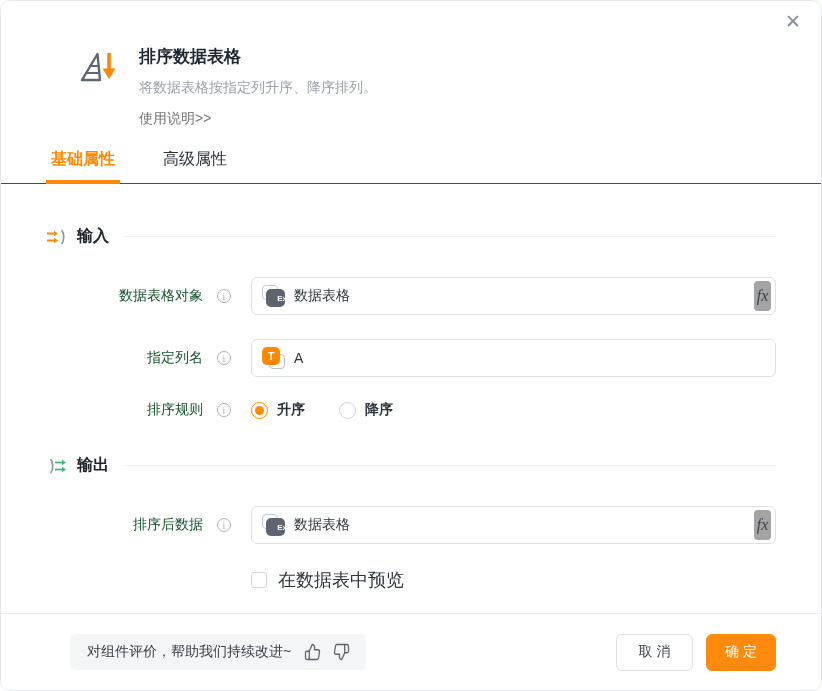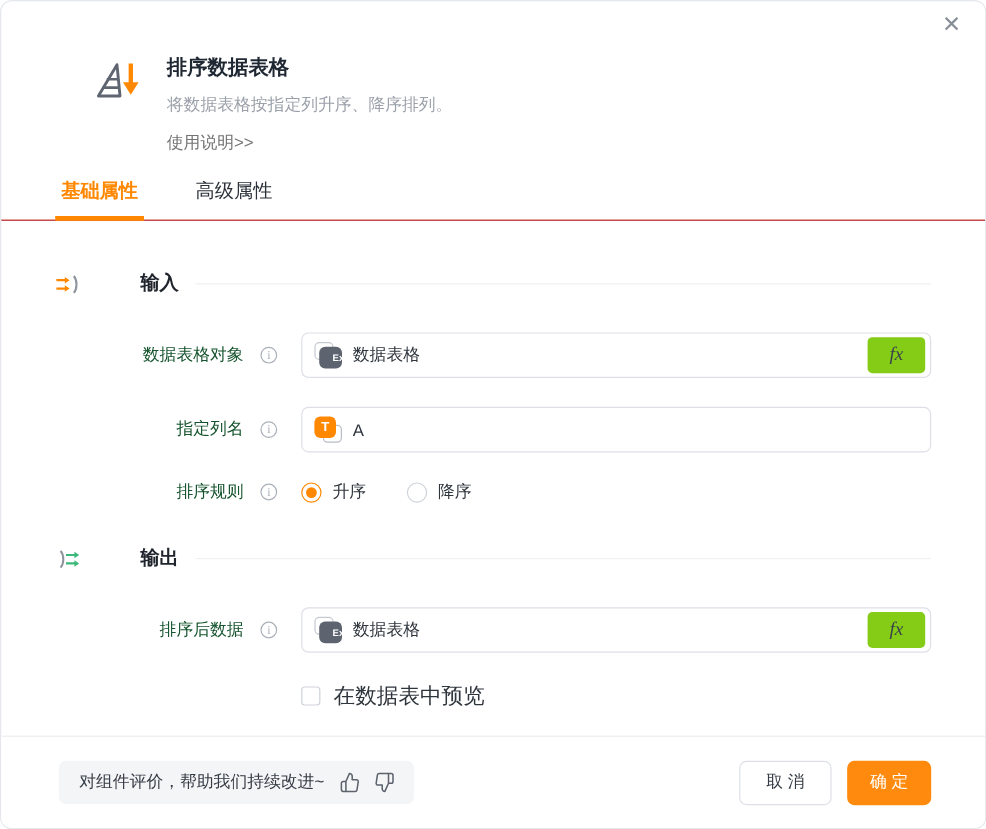--- a/index.html
+++ b/index.html
@@ -28,42 +28,42 @@
   .tab { font-size: 16px; padding: 0 5px 13px; color: #2b313a; cursor: pointer; position: relative; }
   .tab.active { color: #ff8800; font-weight: bold; }
   .tab.active::after {
     content: ""; position: absolute; left: 0; right: 0; bottom: -1px;
     height: 4px; background: #ff8800;
   }
   
   .main { padding: 42px 45px 0 45px; }
   .section { display: flex; align-items: center; margin-bottom: 30px; }
   .section-icon { margin-right: 9px; display: flex; }
-  .section-title { font-size: 16px; font-weight: bold; color: #20252d; margin-left: 40px; }
+  .section-title { font-size: 16px; font-weight: bold; color: #20252d; }
   .section-line { flex: 1; height: 1px; background: #f0f1f4; margin-left: 14px; }
   .row { display: flex; align-items: center; margin-bottom: 24px; }
   .row.rule-row { margin-bottom: 36px; }
   .row-label {
     width: 185px; display: flex; justify-content: flex-end; align-items: center;
     gap: 14px; font-size: 14px; color: #14532d;
   }
   .info {
     width: 14px; height: 14px; border: 1px solid #aab0b9; border-radius: 50%;
     color: #aab0b9; font-size: 10px; display: inline-flex; align-items: center;
     justify-content: center; font-family: "Liberation Serif", serif; flex: none;
   }
   .info::before { content: "i"; }
   .row-ctrl { margin-left: 20px; flex: 1; display: flex; align-items: center; }
   .input {
     flex: 1; height: 38px; border: 1px solid #dde0e6; border-radius: 6px;
     display: flex; align-items: center; padding: 0 4px 0 10px; background: #fff;
   }
   .input .val { font-size: 14px; color: #2f353d; margin-left: 9px; }
   .fx-btn {
-    margin-left: auto; width: 48px; height: 30px; background: #84cc16; border-radius: 4px;
+    margin-left: auto; width: 17px; height: 30px; background: #a3a3a3; border-radius: 4px;
     display: flex; align-items: center; justify-content: center;
     font-family: "Liberation Serif", "DejaVu Serif", serif; font-style: italic;
     font-size: 16px; color: #3c424b; cursor: pointer;
   }
   
   .badge-wrap { position: relative; width: 23px; height: 22px; flex: none; }
   .badge-exp-outline {
     position: absolute; left: 0; top: 0; width: 16px; height: 15px;
     border: 1px solid #c4c9d0; border-radius: 4px;
   }
@@ -75,41 +75,41 @@
   .badge-t-outline {
     position: absolute; right: 0; bottom: 0; width: 16px; height: 15px;
     border: 1px solid #b8bdc5; border-radius: 4px;
   }
   .badge-t {
     position: absolute; left: 0; top: 0; width: 18px; height: 18px;
     background: #ff8800; border-radius: 5px; color: #fff; font-size: 11px; font-weight: bold;
     display: flex; align-items: center; justify-content: center;
   }
   
-  .radio-group { display: flex; gap: 34px; }
+  .radio-group { display: flex; gap: 34px; font-weight: bold; }
   .radio { display: flex; align-items: center; gap: 9px; font-size: 14px; color: #2f353d; cursor: pointer; }
   .radio-circle {
     width: 17px; height: 17px; border-radius: 50%; border: 1px solid #cfd3da;
     display: flex; align-items: center; justify-content: center; background: #fff; flex: none;
   }
   .radio.selected .radio-circle { border-color: #ff8800; }
   .radio-dot { width: 9px; height: 9px; border-radius: 50%; background: transparent; }
   .radio.selected .radio-dot { background: #ff8800; }
   
   .checkbox-row { margin-bottom: 0; }
   .checkbox {
     width: 16px; height: 16px; border: 1px solid #cfd3da; border-radius: 3px;
     background: #fff; margin-right: 11px; cursor: pointer; flex: none;
   }
   .checkbox-label { font-size: 18px; color: #2f353d; }
   
   .footer {
     position: absolute; left: 0; right: 0; bottom: 0; height: 77px;
     border-top: 1px solid #ebedf0; display: flex; align-items: center;
-    justify-content: space-between; padding: 0 45px 0 48px; background: #fff; gap: 11px;
+    justify-content: space-between; padding: 0 45px 0 69px; background: #fff; gap: 11px;
   }
   .feedback {
     display: flex; align-items: center; background: #f4f5f7; border-radius: 6px;
     padding: 9px 16px 9px 17px; font-size: 14px; color: #363c45;
   }
   .thumbs { display: flex; align-items: center; gap: 10px; margin-left: 13px; color: #5c636d; }
   .thumb { cursor: pointer; display: flex; }
   .btns { display: flex; gap: 13px; }
   .btn {
     height: 37px; border-radius: 6px; font-size: 14px; display: flex;

